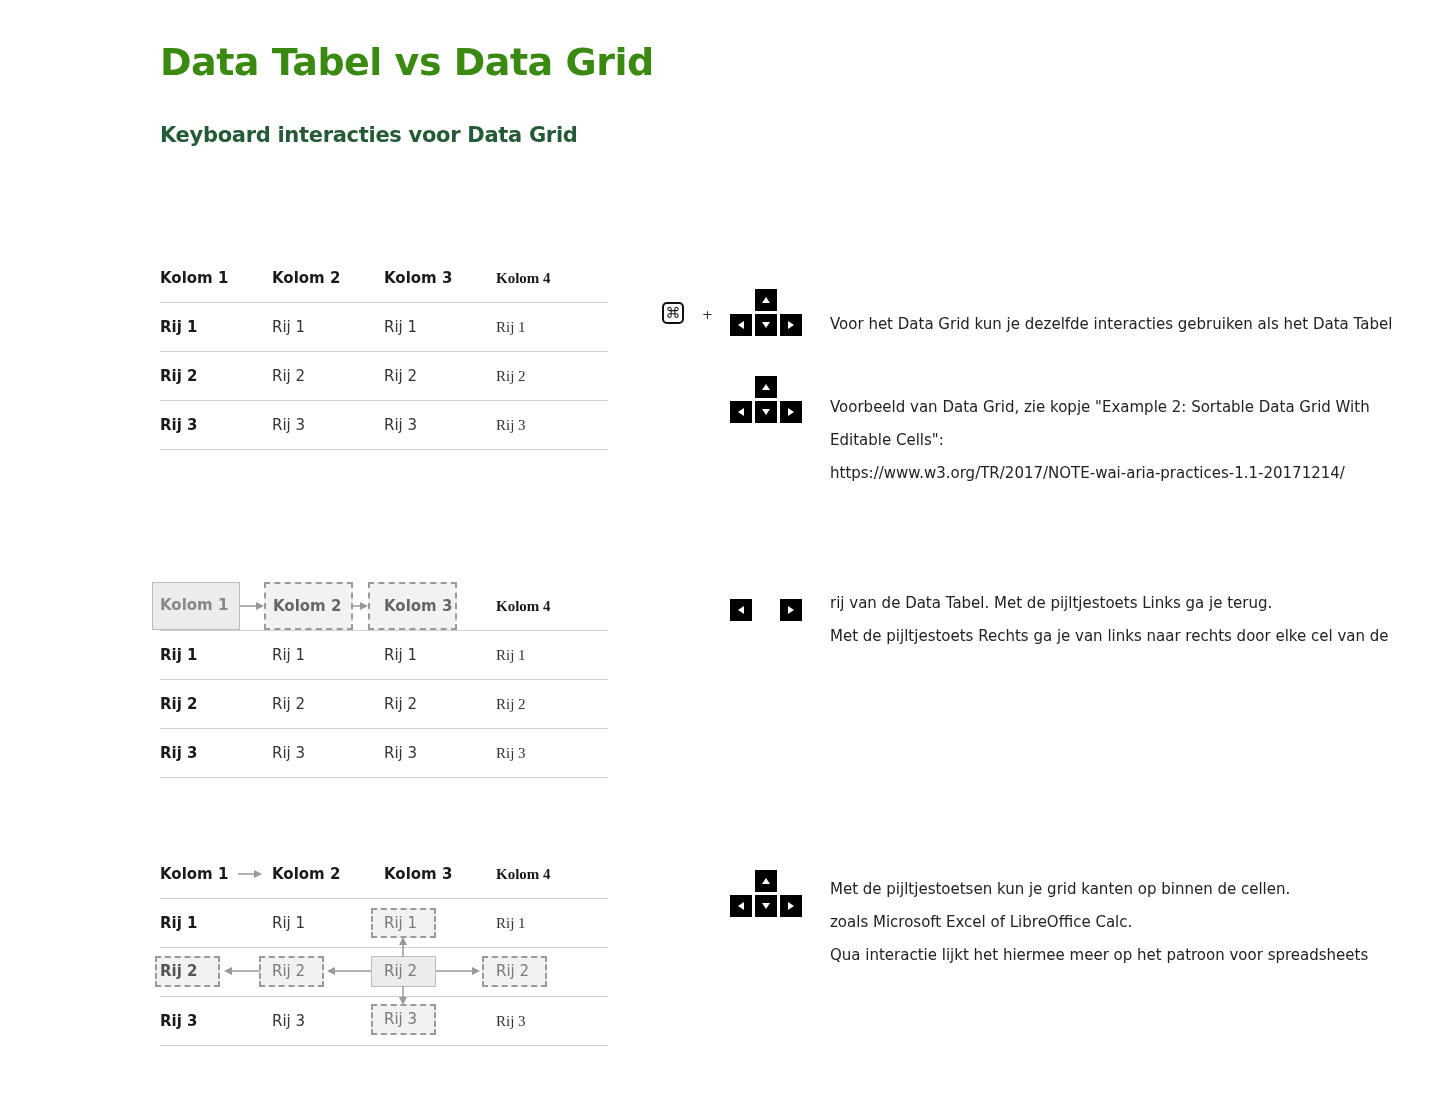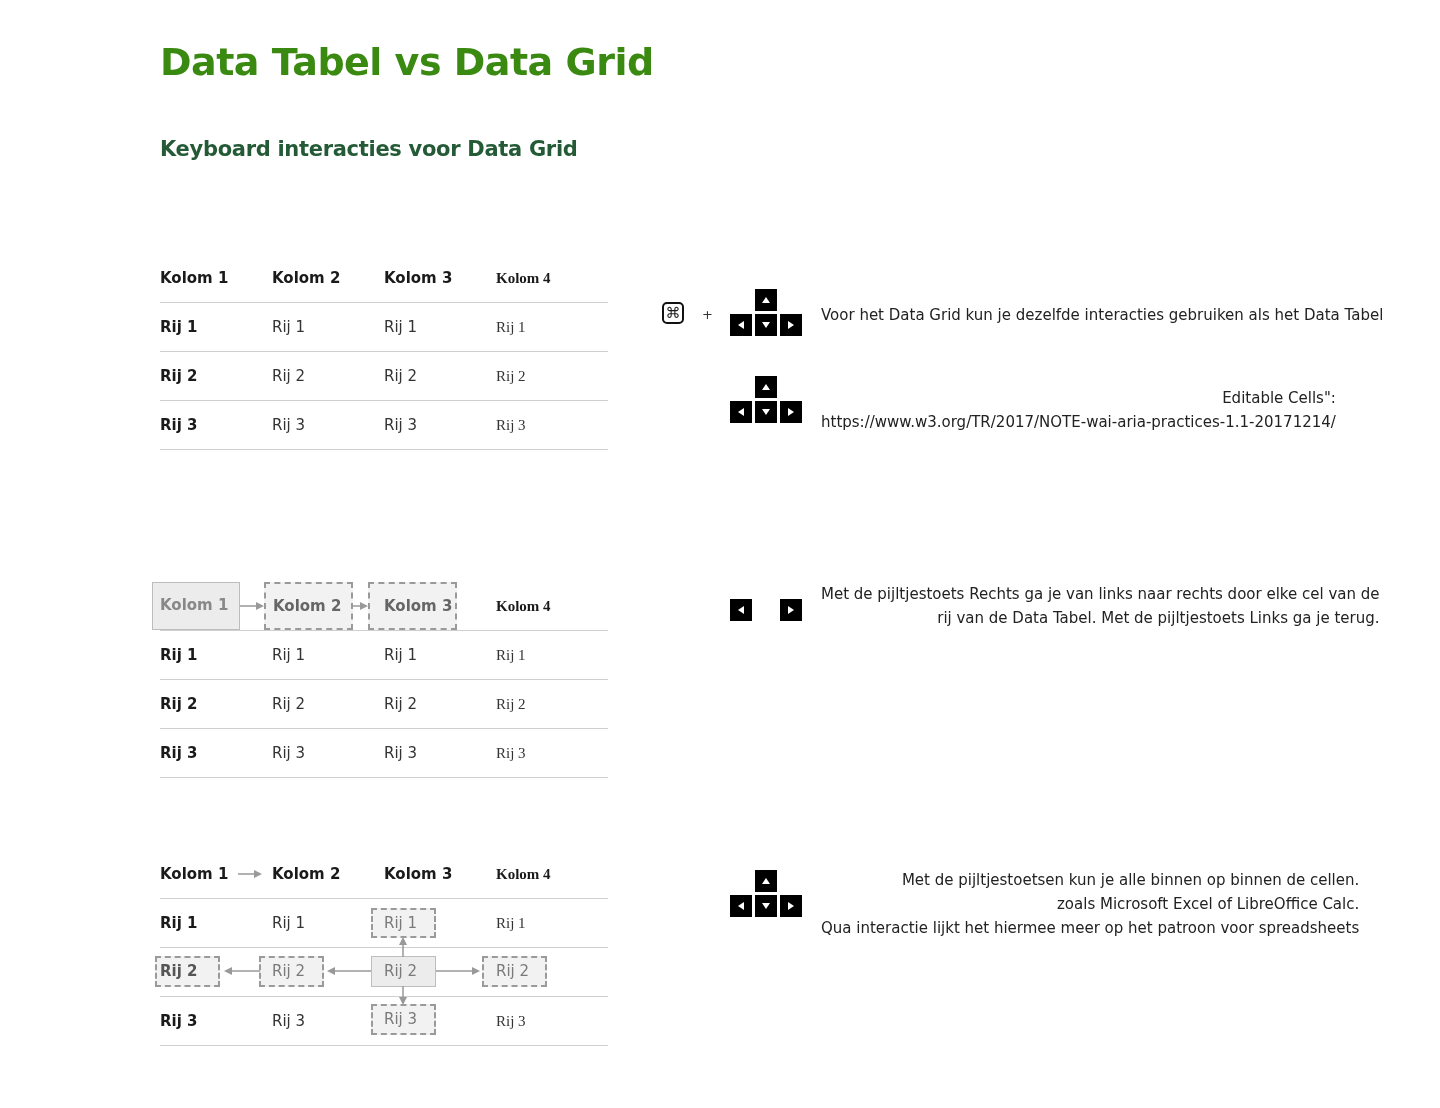--- a/index.html
+++ b/index.html
@@ -1,37 +1,37 @@
 <!DOCTYPE html>
 <html><head>
 <meta charset="utf-8">
 <style>
   html, body { margin:0; padding:0; background:#fff; }
   body { width:1440px; height:1108px; position:relative; font-family:"DejaVu Sans", "Liberation Sans", sans-serif; color:#1a1a1a; overflow:hidden; }
   .abs { position:absolute; }
   .title { left:160px; top:40px; font-size:38px; font-weight:bold; color:#3a8a12; letter-spacing:-0.5px; }
-  .subtitle { left:160px; top:137px; font-size:21px; font-weight:bold; color:#245a36; letter-spacing:-0.3px; }
+  .subtitle { left:160px; top:123px; font-size:21px; font-weight:bold; color:#245a36; letter-spacing:-0.3px; }
 
   .tbl { position:absolute; left:160px; width:448px; }
   .row { position:relative; height:48px; border-bottom:1px solid #cfcfcf; }
   .cell { position:absolute; top:0; height:48px; line-height:48px; font-size:15px; }
   .c0 { left:0; } .c1 { left:112px; } .c2 { left:224px; } .c3 { left:336px;font-family:Liberation Serif, serif; }
   .hdr .cell, .rh { font-weight:bold; }
   .cell.norm { font-weight:normal; color:#333; }
 
   .box { position:absolute; box-sizing:border-box; background:#f2f2f2; }
   .box.solid { border:1.5px solid #bdbdbd; background:#ececec; }
   .box.dashed { border:2px dashed #9a9a9a; }
   .box span { display:block; font-size:15px; color:#7a7a7a; line-height:44px; padding-left:7px; }
 
   .key { position:absolute; width:22px; height:22px; background:#000; }
   .key svg { position:absolute; left:0; top:0; }
 
   .desc { position:absolute; left:821px; font-size:15px; line-height:24px; color:#222; }
-  .desc p { margin:0;text-align:right; }
+  .desc p { margin:9px; }
   .plus { position:absolute; font-size:13px; color:#333; }
   .cmd { position:absolute; left:662px; top:302px; width:22px; height:22px; border:2px solid #111; border-radius:5px; box-sizing:border-box; text-align:center; line-height:18px; font-size:15px; }
   .arrow { position:absolute; }
 </style>
 </head>
 <body>
 
 <div class="abs title">Data Tabel vs Data Grid</div>
 <div class="abs subtitle">Keyboard interacties voor Data Grid</div>
 
@@ -208,37 +208,38 @@
     <svg width="22" height="22">
       <polygon points="7,8 11,14 15,8" fill="#fff"></polygon>
     </svg>
   </div>
 <div class="key" style="left:780px;top:401px;">
     <svg width="22" height="22">
       <polygon points="8,7 14,11 8,15" fill="#fff"></polygon>
     </svg>
   </div>
 <div class="desc" style="top:386px;">
+  <p>Voorbeeld van Data Grid, zie kopje "Example 2: Sortable Data Grid With</p>
   <p>Editable Cells":</p>
   <p>https://www.w3.org/TR/2017/NOTE-wai-aria-practices-1.1-20171214/</p>
 </div>
 
 <div class="key" style="left:730px;top:599px;">
     <svg width="22" height="22">
       <polygon points="14,7 8,11 14,15" fill="#fff"></polygon>
     </svg>
   </div>
 <div class="key" style="left:780px;top:599px;">
     <svg width="22" height="22">
       <polygon points="8,7 14,11 8,15" fill="#fff"></polygon>
     </svg>
   </div>
 <div class="desc" style="top:582px;">
+  <p>rij van de Data Tabel.  Met de pijltjestoets Links ga je terug.</p>
   <p>Met de pijltjestoets Rechts ga je van links naar rechts door elke cel van de</p>
-  <p>rij van de Data Tabel.  Met de pijltjestoets Links ga je terug.</p>
 </div>
 
 <div class="key" style="left:755px;top:870px;">
     <svg width="22" height="22">
       <polygon points="7,14 11,8 15,14" fill="#fff"></polygon>
     </svg>
   </div>
 <div class="key" style="left:730px;top:895px;">
     <svg width="22" height="22">
       <polygon points="14,7 8,11 14,15" fill="#fff"></polygon>
@@ -248,16 +249,16 @@
     <svg width="22" height="22">
       <polygon points="7,8 11,14 15,8" fill="#fff"></polygon>
     </svg>
   </div>
 <div class="key" style="left:780px;top:895px;">
     <svg width="22" height="22">
       <polygon points="8,7 14,11 8,15" fill="#fff"></polygon>
     </svg>
   </div>
 <div class="desc" style="top:868px;">
-  <p>Met de pijltjestoetsen kun je alle binnen op binnen de cellen.</p>
+  <p>Met de pijltjestoetsen kun je grid kanten op binnen de cellen.</p>
   <p>zoals Microsoft Excel of LibreOffice Calc.</p>
   <p>Qua interactie lijkt het hiermee meer op het patroon voor spreadsheets</p>
 </div>
 
 </body></html>

